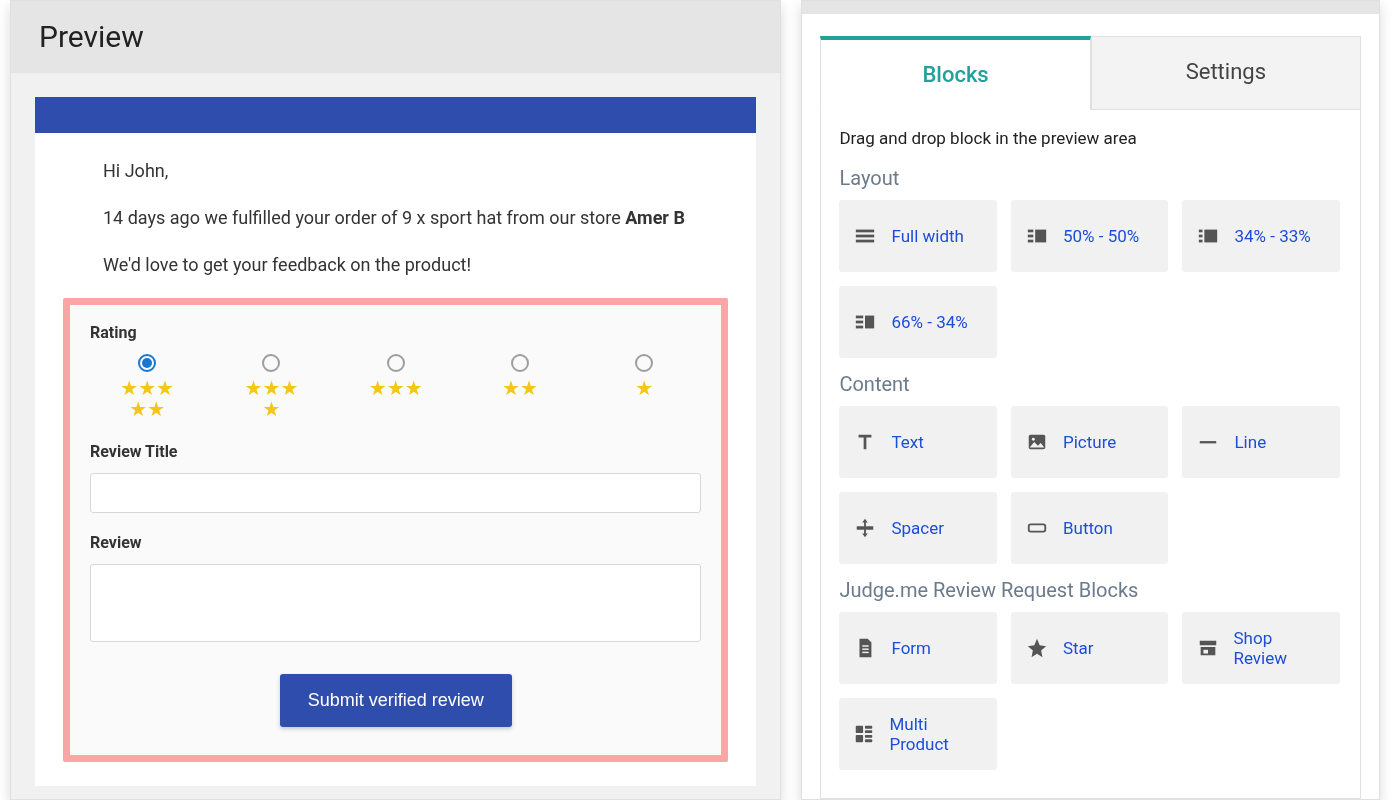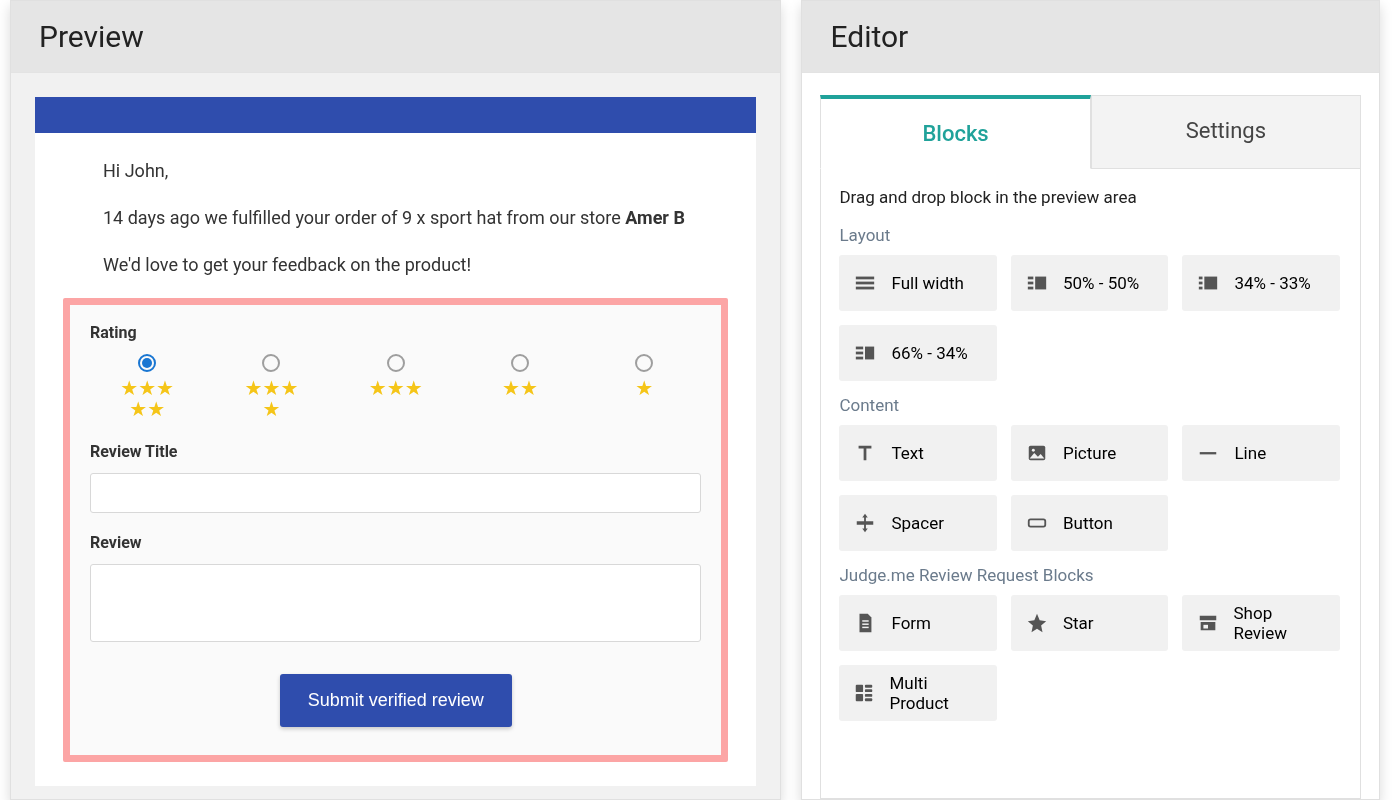--- a/index.html
+++ b/index.html
@@ -168,41 +168,41 @@
   margin: 0 18px;
   padding: 18px 18px 28px;
   flex:1;
 }
 .help-text {
   font-size: 17px;
   color: #222;
   margin-bottom: 18px;
 }
 .section-label {
-  font-size: 17px;
+  font-size: 20px;
   color: #6b7b8c;
   margin: 14px 0 10px;
 }
 .block-grid {
   display: flex;
   flex-wrap: wrap;
   gap: 14px 14px;
 }
 .block-item {
   background: #f1f1f1;
   border-radius: 3px;
   width: calc(33.333% - 10px);
-  height: 56px;
+  height: 72px;
   display: flex;
   align-items: center;
   gap: 14px;
   padding: 15px 14px;
   cursor: grab;
   font-size: 17px;
-  color: #000000;
+  color: #1d4ed8;
 }
 .block-icon {
   width: 24px; height: 24px;
   display:flex; align-items:center; justify-content:center;
   color: #555;
 }
 .block-icon svg { width:22px; height:22px; fill:#555; }
 </style>
 </head>
 <body>

